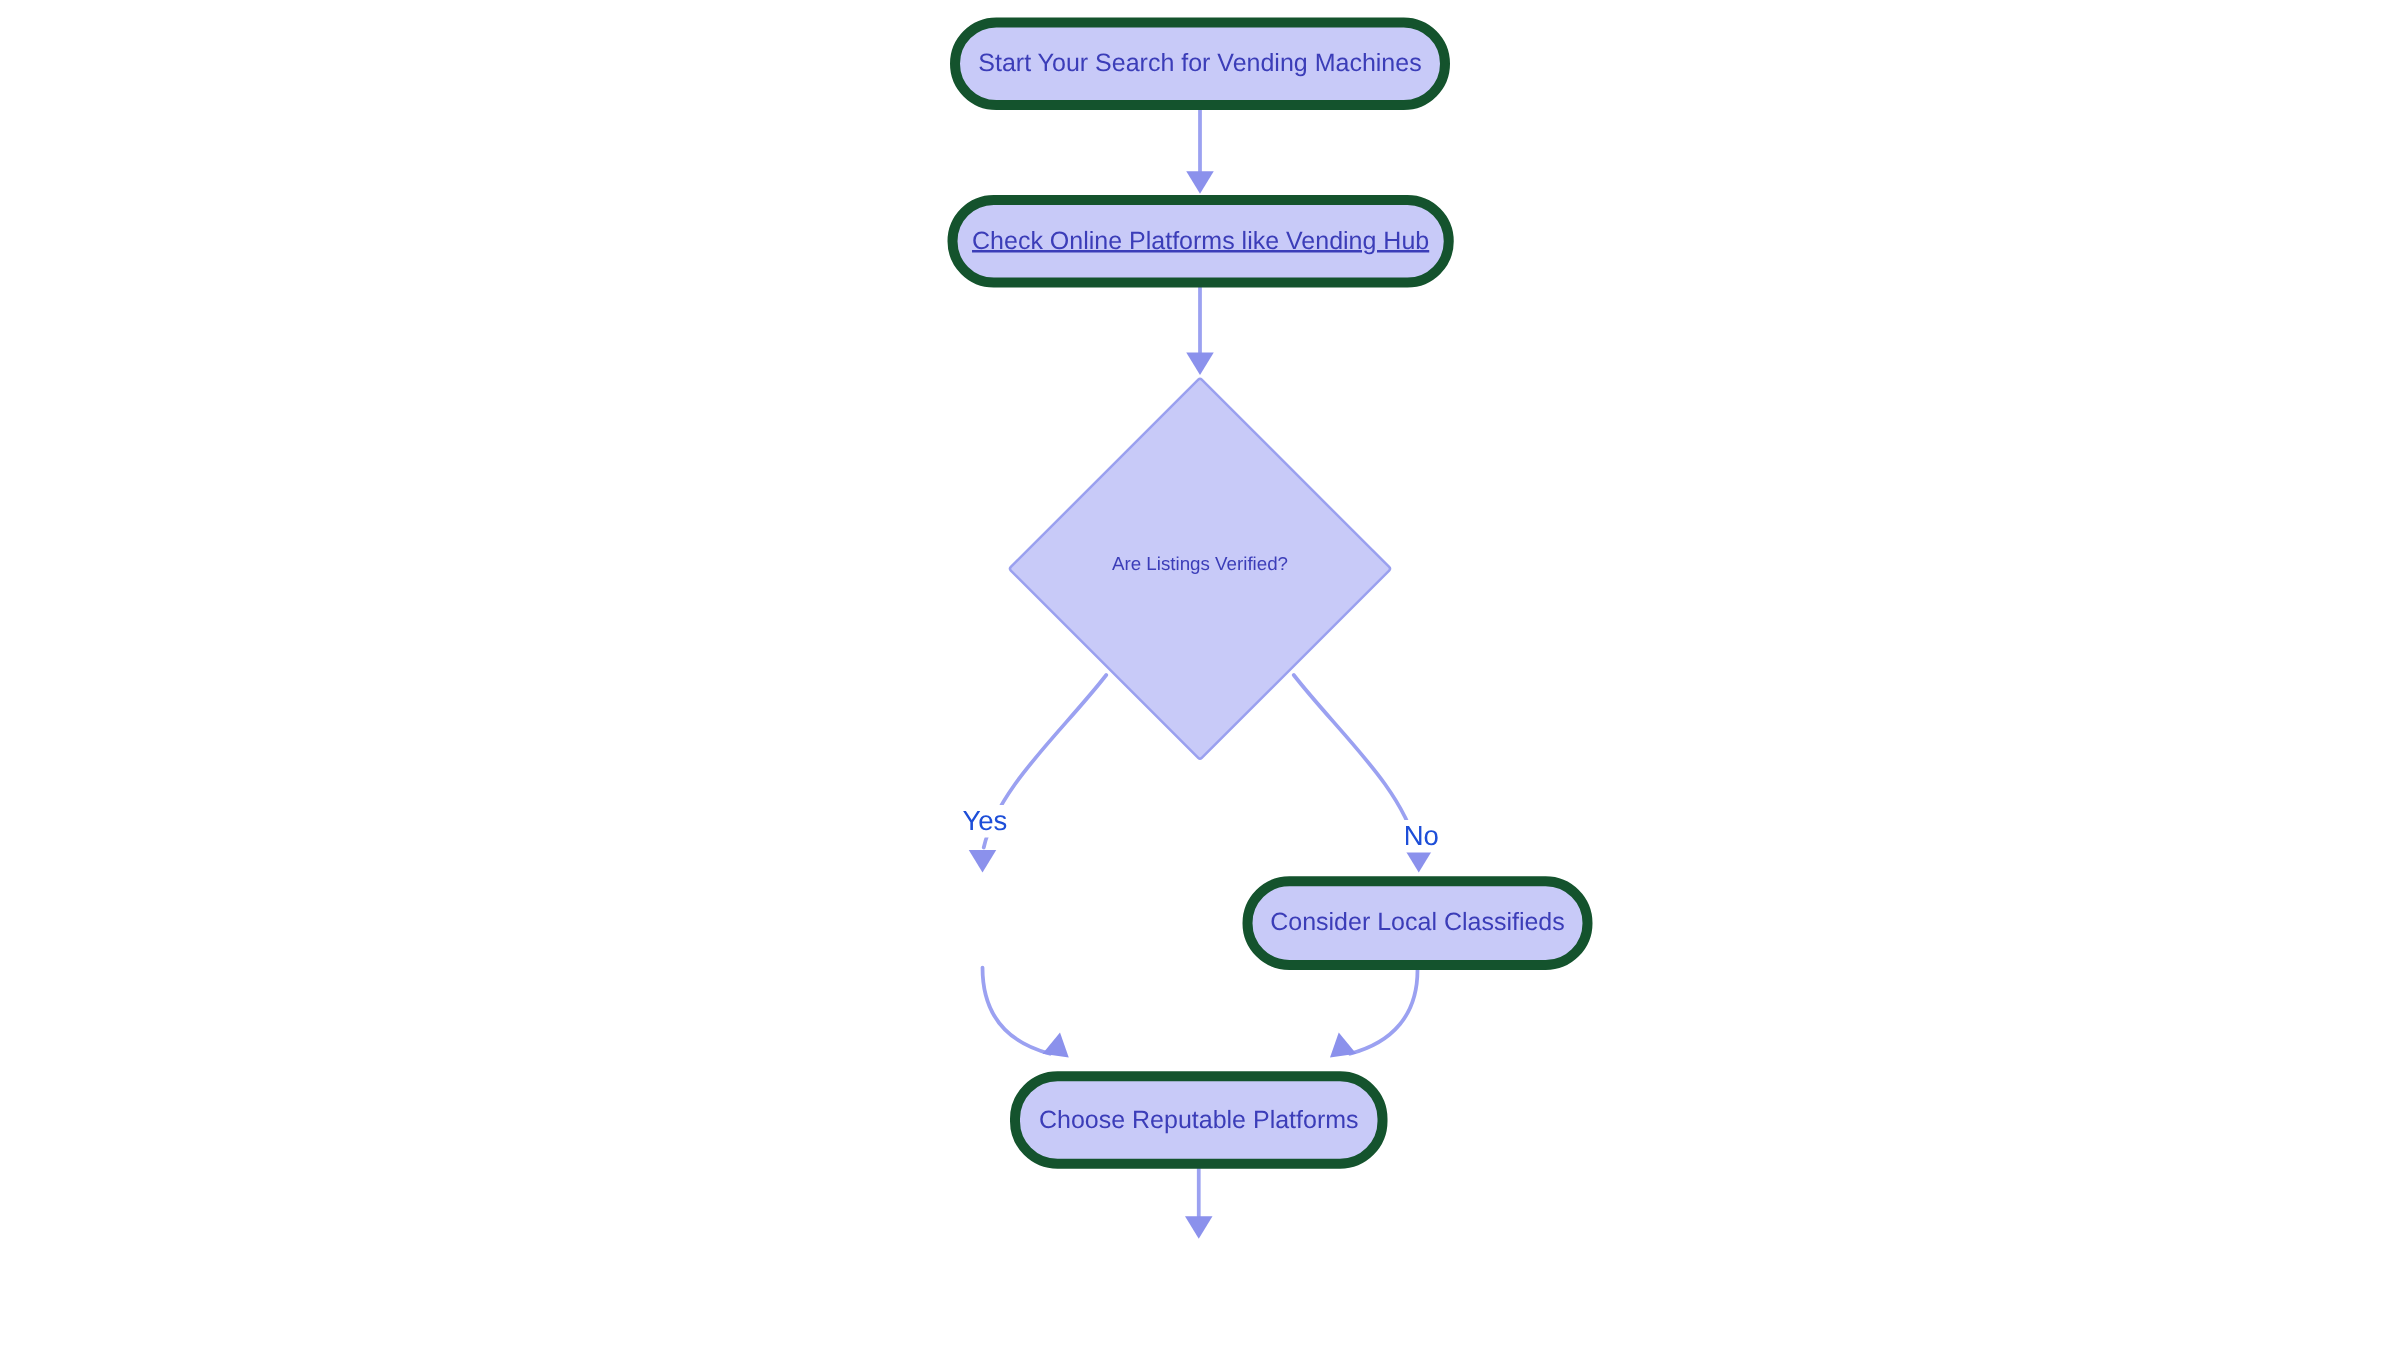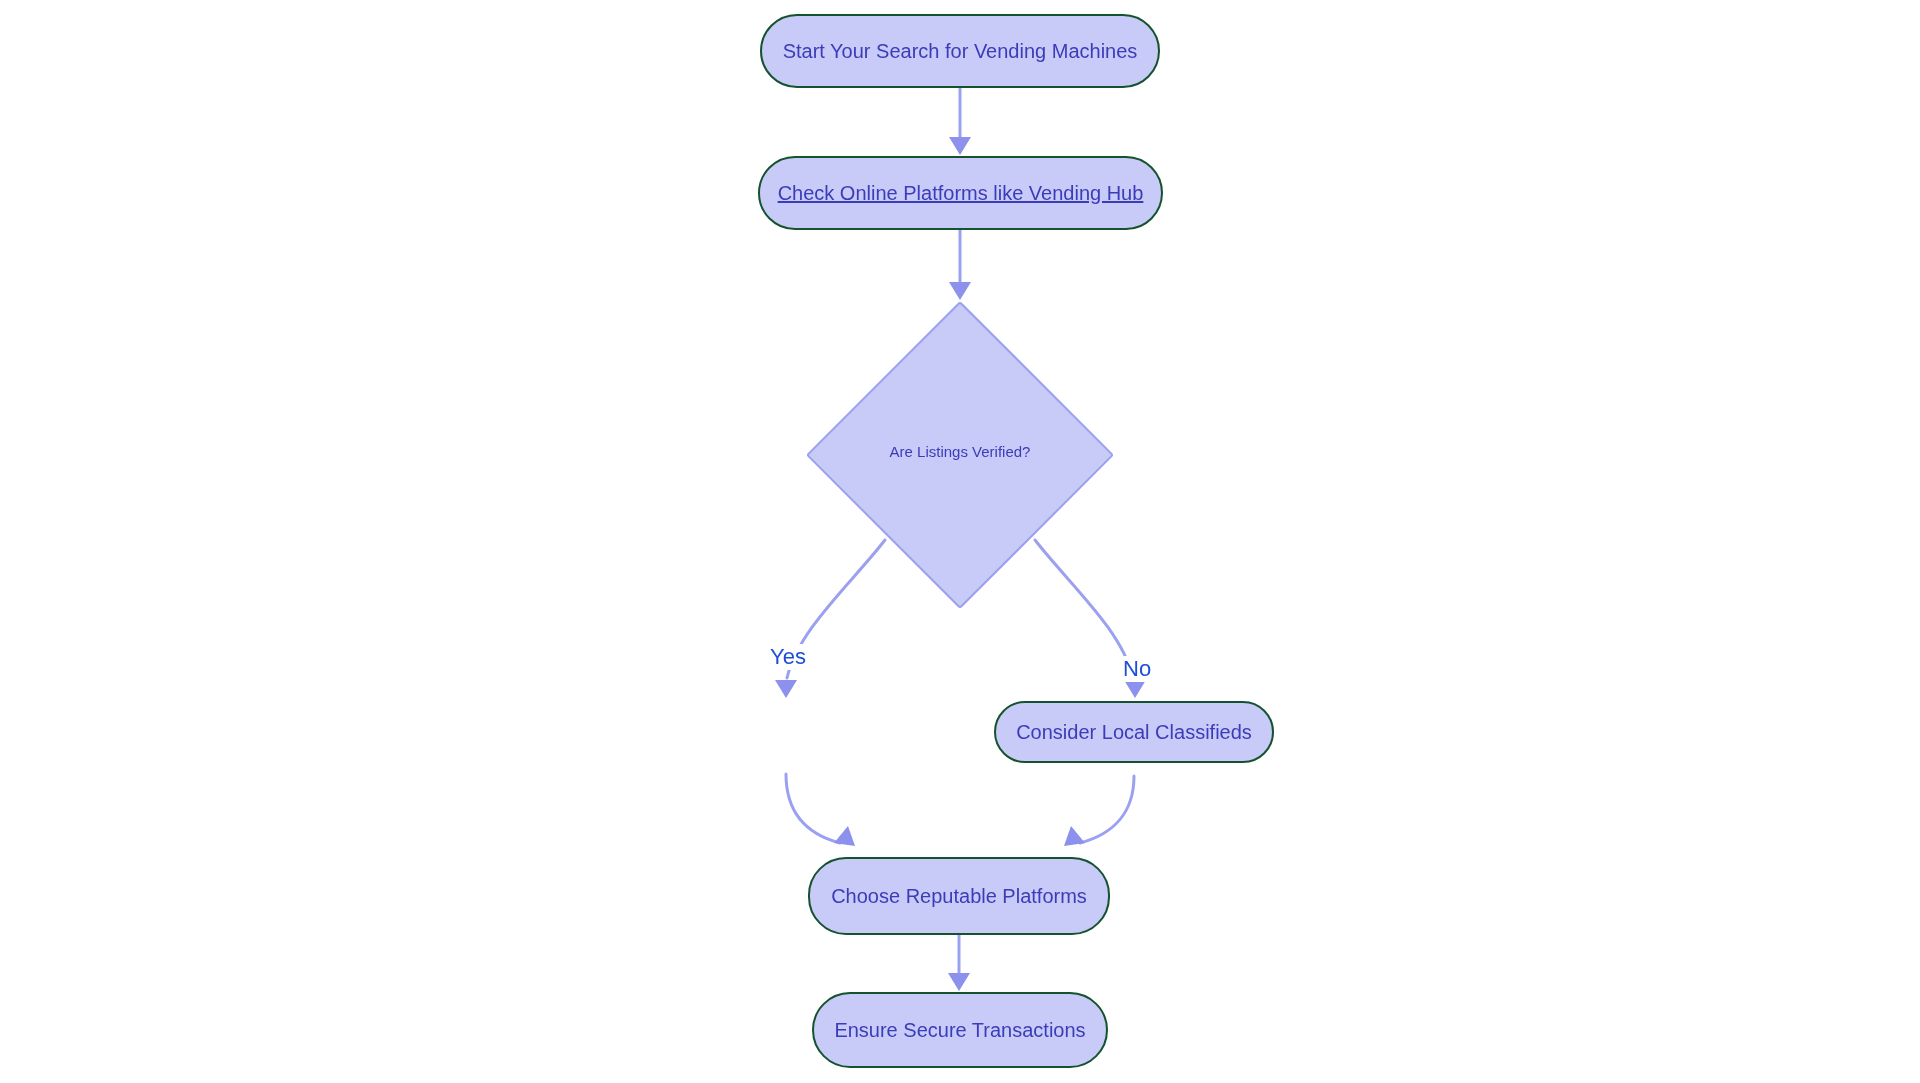--- a/index.html
+++ b/index.html
@@ -30,21 +30,21 @@
     stroke-linecap: round;
   }
   .connector-layer polygon {
     fill: #8b91ec;
     stroke: none;
   }
   .node {
     position: absolute;
     z-index: 2;
     background: #c8caf8;
-    border: 2px solid #14532d;
+    border: 8px solid #14532d;
     border-radius: 38px;
     box-sizing: border-box;
     display: flex;
     align-items: center;
     justify-content: center;
     color: #3b3db8;
     font-size: 20px;
     text-align: center;
   }
   .diamond {
@@ -78,21 +78,21 @@
     font-size: 22px;
     padding: 0 3px;
     text-align: left;
   }
   #edge-label-yes { left: 767px; top: 644px; }
   #edge-label-no  { left: 1120px; top: 644px; margin-top: 12px; }
 
   #node-start       { left: 760px; top: 14px;  width: 400px; height: 74px; }
   #node-check       { left: 758px; top: 156px; width: 405px; height: 74px; text-decoration: underline; }
   #node-evaluate    { left: 643px; top: 702px; width: 285px; height: 72px; }
-  #node-classifieds { left: 994px; top: 701px; width: 280px; height: 62px; text-align: center; }
+  #node-classifieds { left: 994px; top: 701px; width: 280px; height: 75px; text-align: center; }
   #node-choose      { left: 808px; top: 857px; width: 302px; height: 78px; }
   #node-ensure      { left: 812px; top: 992px; width: 296px; height: 76px; }
 </style>
 </head>
 <body>
 
 <div class="canvas">
 
   <svg class="connector-layer" viewBox="0 0 1920 1083">
 
@@ -134,17 +134,14 @@
 
 
   <div class="node" id="node-classifieds">
     <span>Consider Local Classifieds</span>
   </div>
 
   <div class="node" id="node-choose">
     <span>Choose Reputable Platforms</span>
   </div>
 
-  <div class="node" id="node-ensure">
-    <span>Ensure Secure Transactions</span>
-  </div>
 
 </div>
 
 </body></html>

